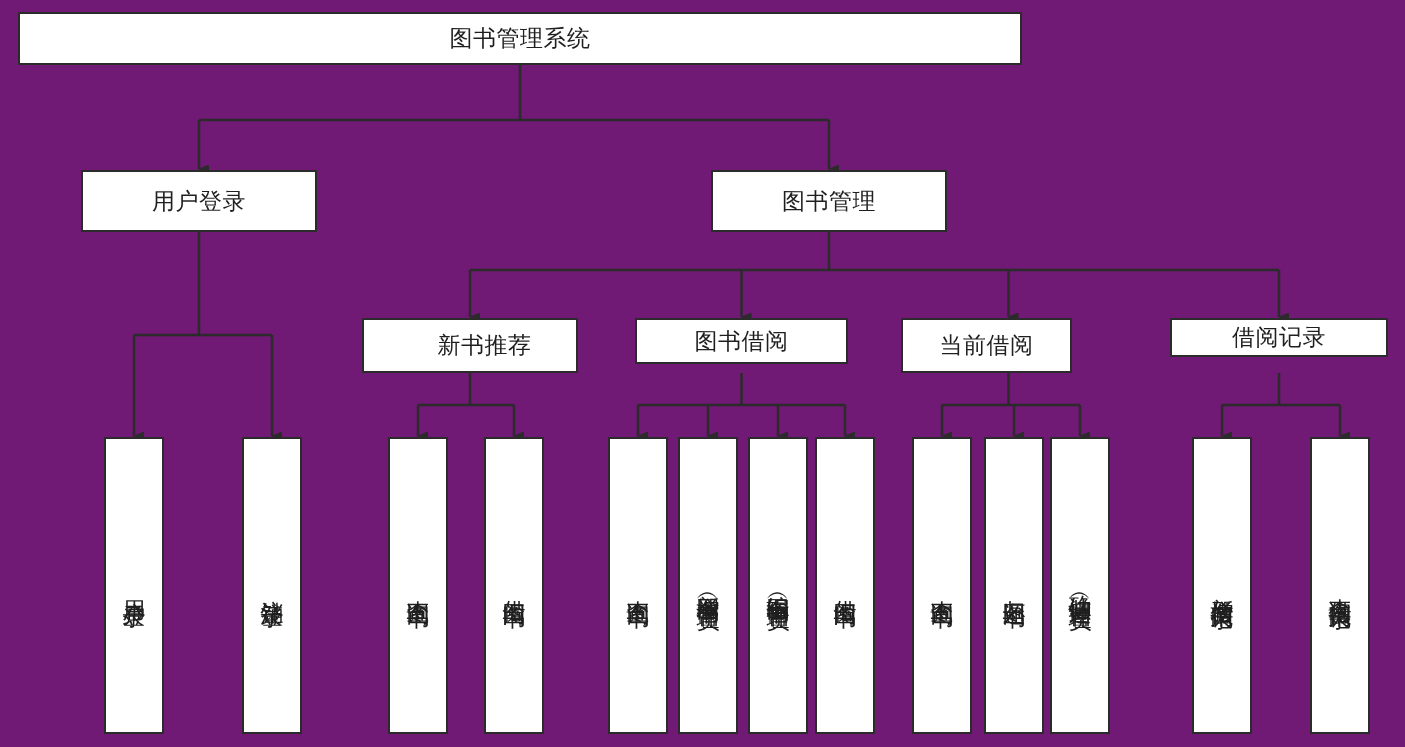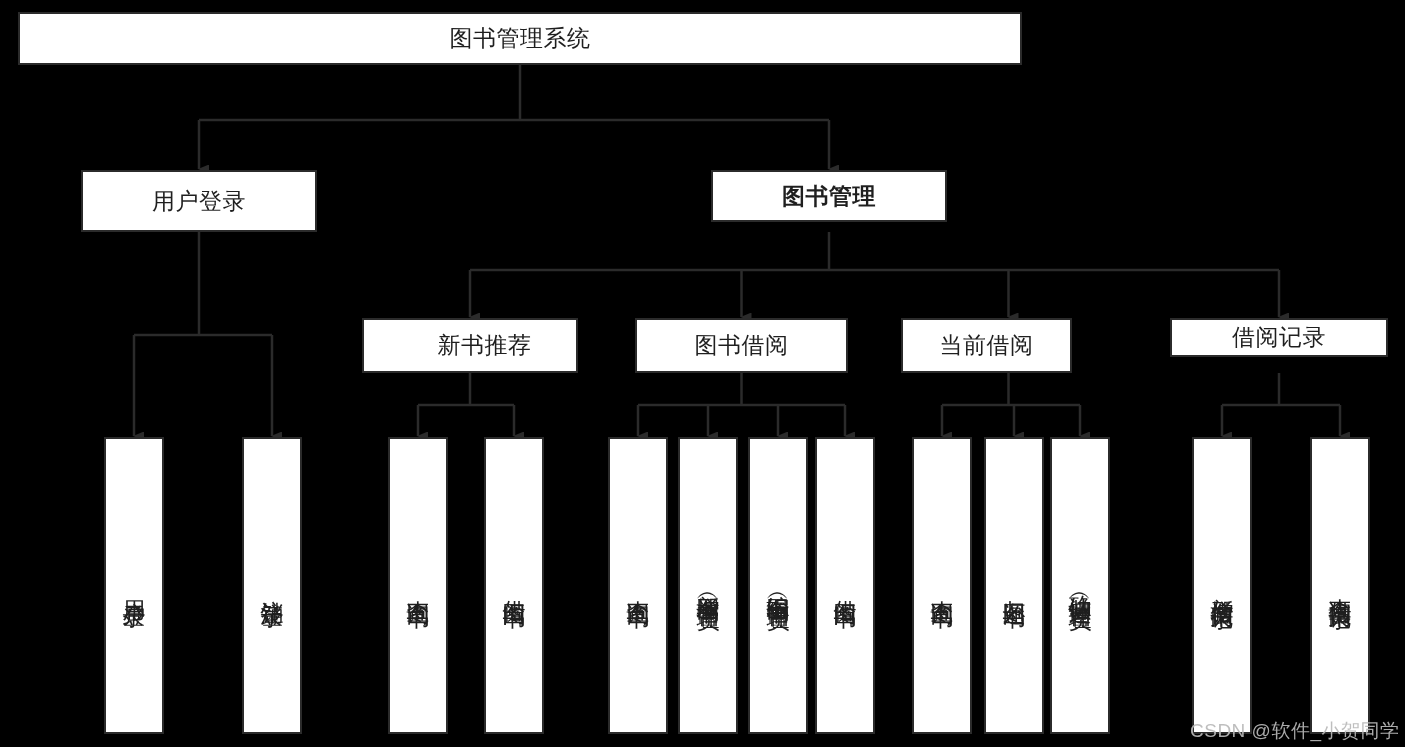--- a/index.html
+++ b/index.html
@@ -9,21 +9,21 @@
     background: #ffffff;
   }
   body {
     font-family: "Liberation Sans", "DejaVu Sans", sans-serif;
     color: #1a1a1a;
   }
   #canvas {
     position: relative;
     width: 1405px;
     height: 747px;
-    background: #000000;
+    background: #701a75;
     overflow: hidden;
   }
   svg.edges {
     position: absolute;
     left: 0;
     top: 0;
     width: 1405px;
     height: 747px;
     pointer-events: none;
   }
@@ -118,27 +118,27 @@
       </g>
   </svg>
 
   <div id="node-layer">
       <div class="node horiz" style="left: 18px; top: 12px; width: 1004px; height: 53px;">
         <span class="label">图书管理系统</span>
       </div>
       <div class="node horiz" style="left: 81px; top: 170px; width: 236px; height: 62px;">
         <span class="label">用户登录</span>
       </div>
-      <div class="node horiz" style="left: 711px; top: 170px; width: 236px; height: 52px; font-weight: bold;">
+      <div class="node horiz" style="left: 711px; top: 170px; width: 236px; height: 62px;">
         <span class="label">图书管理</span>
       </div>
       <div class="node horiz" style="left: 362px; top: 318px; width: 216px; height: 55px; padding-left: 29px;">
         <span class="label">新书推荐</span>
       </div>
-      <div class="node horiz" style="left: 635px; top: 318px; width: 213px; height: 55px;">
+      <div class="node horiz" style="left: 635px; top: 318px; width: 213px; height: 46px;">
         <span class="label">图书借阅</span>
       </div>
       <div class="node horiz" style="left: 901px; top: 318px; width: 171px; height: 55px;">
         <span class="label">当前借阅</span>
       </div>
       <div class="node horiz" style="left: 1170px; top: 318px; width: 218px; height: 39px;">
         <span class="label">借阅记录</span>
       </div>
       <div class="node vert" style="left: 104px; top: 437px; width: 60px; height: 297px;">
         <span class="label">用户登录</span>
@@ -174,15 +174,14 @@
         <span class="label">确认归还（管理员）</span>
       </div>
       <div class="node vert" style="left: 1192px; top: 437px; width: 60px; height: 297px;">
         <span class="label">新增借阅记录</span>
       </div>
       <div class="node vert" style="left: 1310px; top: 437px; width: 60px; height: 297px;">
         <span class="label">查询借阅记录</span>
       </div>
     </div>
 
-  <div class="watermark" style="left: 1190px; top: 718px;">CSDN @软件_小贺同学</div>
 
 </div>
 
 </body></html>

